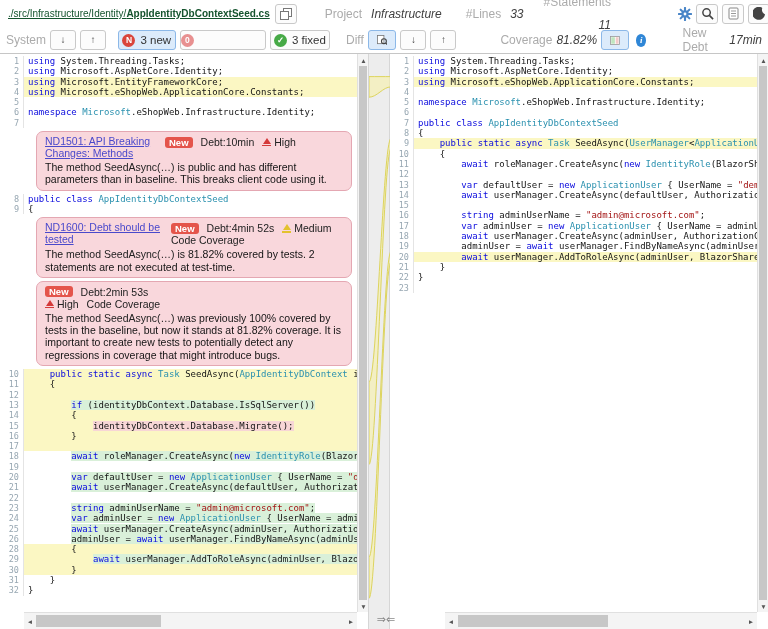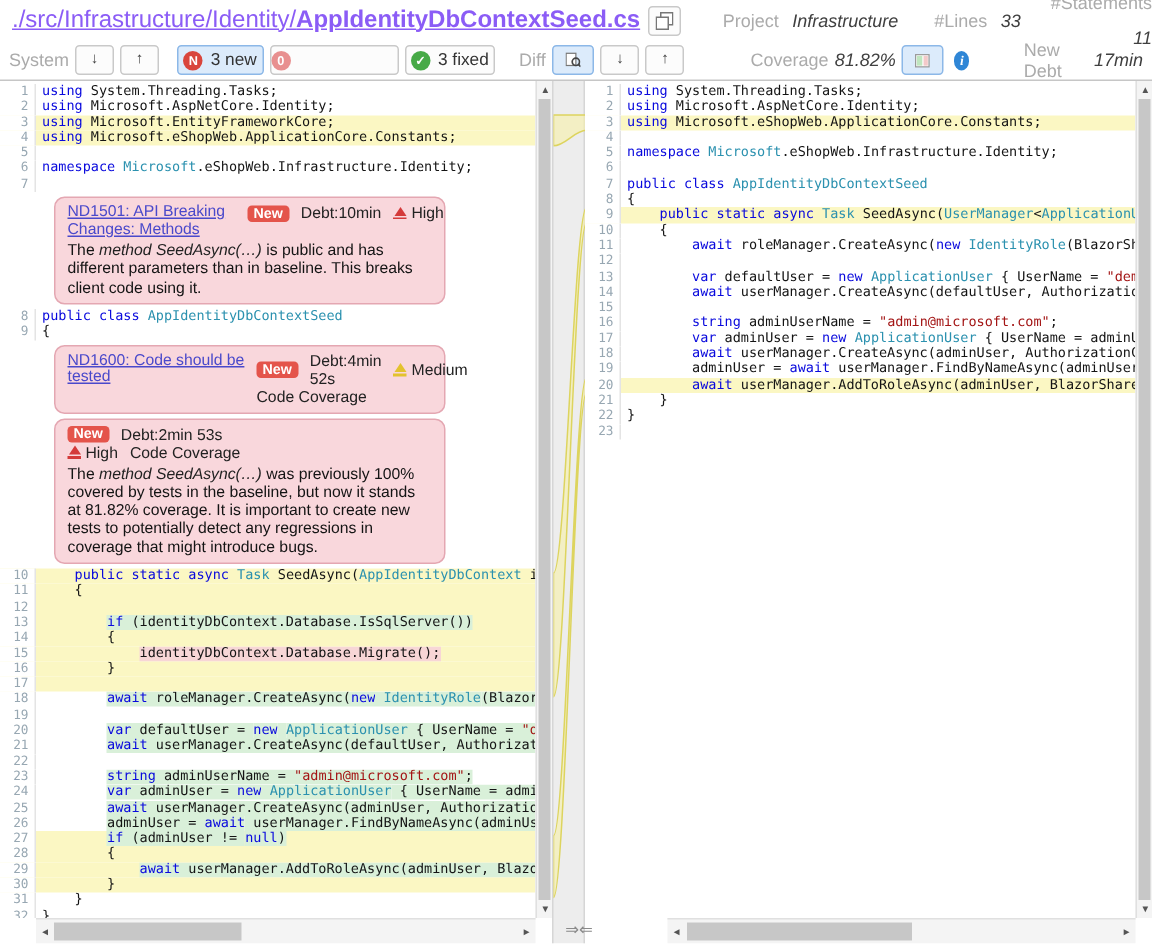--- a/index.html
+++ b/index.html
@@ -4,21 +4,21 @@
 <style>
   * { box-sizing: border-box; }
   html,body { margin:0; padding:0; }
   body {
     width:768px; height:629px; overflow:hidden; position:relative;
     background:#fff; font-family:"Liberation Sans",sans-serif; font-size:12px; color:#333;
   }
 
   
   .topbar { height:27px; display:flex; align-items:center; padding:0 8px; background:#fff; }
-  .file-link { color:#8b5cf6; text-decoration:underline; font-size:16px; white-space:nowrap; }
+  .file-link { color:#14532d; text-decoration:underline; font-size:10px; white-space:nowrap; }
   .file-link .fname { font-weight:bold; }
   .icon-btn {
     width:22px; height:20px; border:1px solid #c9c9c9; border-radius:3px; background:#fcfcfc;
     display:flex; align-items:center; justify-content:center; flex:none; cursor:pointer;
   }
   .copy-btn { margin-left:5px; }
   .grp { display:flex; align-items:flex-end; gap:9px; white-space:nowrap; }
   .g-project { margin-left:28px; }
   .g-lines { margin-left:24px; }
   .g-stmts { margin-left:20px;flex-direction:column; }
@@ -71,37 +71,37 @@
   .row.hl-y .num { background:#fff; }
   .tok-k { color:#0909dd; }
   .tok-t { color:#2b91af; }
   .tok-s { color:#a31515; }
   .tok-p { color:#141414; }
   .cov-g { background:#d9f0d9; }
   .cov-r { background:#f7d6d6; }
 
   
   .issue-box {
-    margin:3px 6px 3px 36px; width:261px;
+    margin:3px 6px 3px 36px; width:316px;
     border:1px solid #e4a7b2; background:#f9d7dc; border-radius:7px;
     padding:4px 8px; font-size:10.5px; color:#222;
   }
   .issue-head { display:flex; gap:8px; align-items:flex-start; }
   .issue-link { color:#4a49cb; text-decoration:underline; flex:none; line-height:11.5px; }
   .issue-meta { flex:1; min-width:0; }
   .meta-row { display:flex; align-items:center; gap:8px; line-height:12px; }
   .badge { background:#e4544b; color:#fff; font-size:9.5px; font-weight:bold; border-radius:3px; padding:0 4px; line-height:11px; }
   .sev { display:inline-flex; align-items:center; gap:3px; }
   .trii { display:inline-flex; flex-direction:column; align-items:center; }
   .tri { width:0; height:0; border-left:4.5px solid transparent; border-right:4.5px solid transparent; border-bottom:6px solid #d43a3a; }
   .tri.medium { border-bottom-color:#e3c22e; }
   .tri-bar { width:9px; height:1.5px; background:#d43a3a; margin-top:1px; }
   .tri-bar.medium { background:#e3c22e; }
   .issue-body { margin-top:2px; line-height:12.3px; }
-  .tok-i { font-style:italic; }
+  .tok-i { }
 
   
   .vscroll { position:absolute; right:0; top:0; bottom:17px; width:11px; background:#f4f4f4; border-left:1px solid #e0e0e0; }
   .vthumb { position:absolute; left:1px; right:1px; top:12px; bottom:12px; background:#c7c7c7; }
   .sb-arrow { position:absolute; left:0; width:11px; height:12px; font-size:6.5px; color:#555; display:flex; align-items:center; justify-content:center; cursor:pointer; }
   .sb-up { top:0; } .sb-down { bottom:0; }
   .hscroll { position:absolute; bottom:0; height:17px; background:#f4f4f4; border-top:1px solid #e0e0e0; }
   .hscroll.left-h { left:24px; right:11px; }
   .hscroll.right-h { left:55px; right:11px; }
   .hs-arrow { position:absolute; top:0; bottom:0; width:12px; font-size:6.5px; color:#555; display:flex; align-items:center; justify-content:center; cursor:pointer; }
@@ -276,38 +276,39 @@
         <div class="row">
           <span class="num">8</span>
           <span class="codeline"><span class="tok-k">public</span><span class="tok-p"> </span><span class="tok-k">class</span><span class="tok-p"> </span><span class="tok-t">AppIdentityDbContextSeed</span></span>
         </div>
         <div class="row">
           <span class="num">9</span>
           <span class="codeline"><span class="tok-p">{</span></span>
         </div>
         <div class="issue-box">
           <div class="issue-head">
-            <a class="issue-link" href="#" style="width: 118px;">ND1600: Code should be tested</a>
+            <a class="issue-link" href="#" style="width: 118px;">ND1600: Debt should be tested</a>
             <div class="issue-meta">
               <div class="meta-row">
                 <span class="badge">New</span>
                 <span>Debt:4min 52s</span>
                 <span class="sev">
                   <span class="trii">
                     <i class="tri medium"></i>
                     <i class="tri-bar medium"></i>
                   </span>
                   <span>Medium</span>
                 </span>
               </div>
               <div class="meta-row">
                 <span>Code Coverage</span>
               </div>
             </div>
           </div>
+          <div class="issue-body"><span class="tok-p">The </span><span class="tok-i">method SeedAsync(…)</span><span class="tok-p"> is 81.82% covered by tests. 2 statements are not executed at test-time.</span></div>
         </div>
         <div class="issue-box">
           <div class="issue-head">
             <div class="issue-meta">
               <div class="meta-row">
                 <span class="badge">New</span>
                 <span>Debt:2min 53s</span>
               </div>
               <div class="meta-row">
                 <span class="sev">
@@ -385,24 +386,20 @@
         </div>
         <div class="row">
           <span class="num">25</span>
           <span class="codeline"><span class="tok-p">        </span><span class="tok-k cov-g">await</span><span class="tok-p cov-g"> userManager.CreateAsync(adminUser, AuthorizationConstants.DEFAULT_PASSWORD);</span></span>
         </div>
         <div class="row">
           <span class="num">26</span>
           <span class="codeline"><span class="tok-p">        </span><span class="tok-p cov-g">adminUser = </span><span class="tok-k cov-g">await</span><span class="tok-p cov-g"> userManager.FindByNameAsync(adminUserName);</span></span>
         </div>
         <div class="row hl-y">
-          <span class="num">27</span>
-          <span class="codeline"><span class="tok-p">        </span><span class="tok-k cov-g">if</span><span class="tok-p cov-g"> (adminUser != </span><span class="tok-k cov-g">null</span><span class="tok-p cov-g">)</span></span>
-        </div>
-        <div class="row hl-y">
           <span class="num">28</span>
           <span class="codeline"><span class="tok-p">        {</span></span>
         </div>
         <div class="row hl-y">
           <span class="num">29</span>
           <span class="codeline"><span class="tok-p">            </span><span class="tok-k cov-g">await</span><span class="tok-p cov-g"> userManager.AddToRoleAsync(adminUser, BlazorShared.Authorization.Constants.Roles.ADMINISTRATORS);</span></span>
         </div>
         <div class="row hl-y">
           <span class="num">30</span>
           <span class="codeline"><span class="tok-p">        }</span></span>

